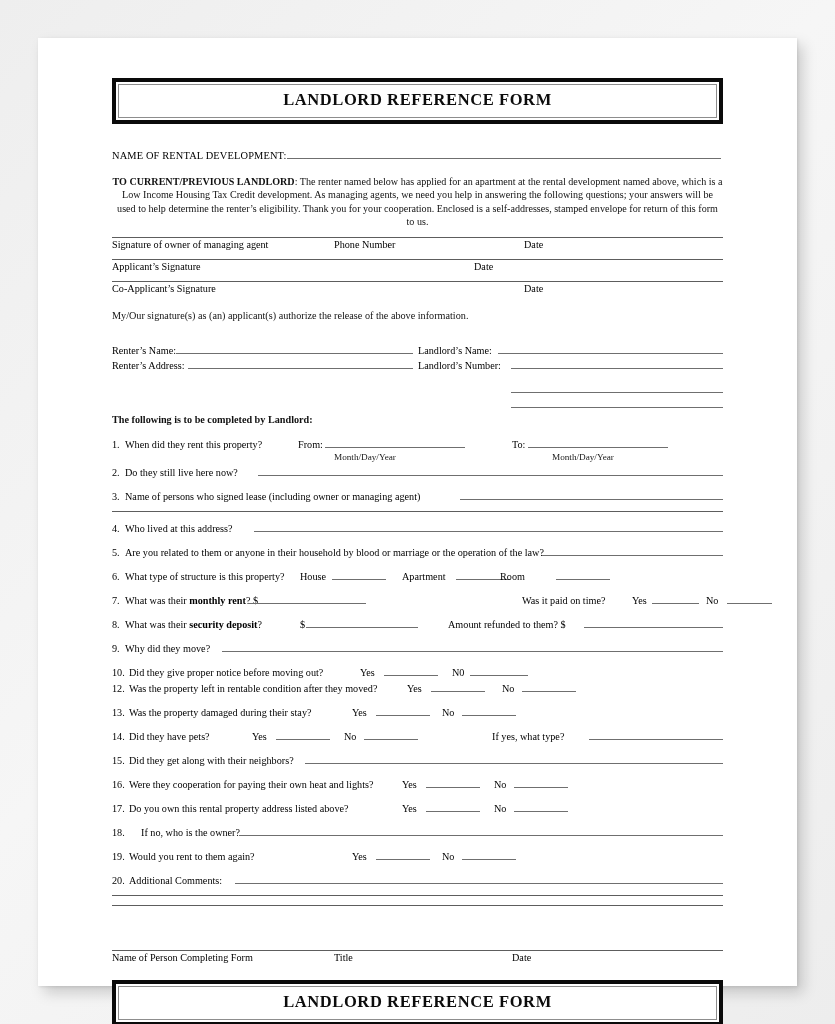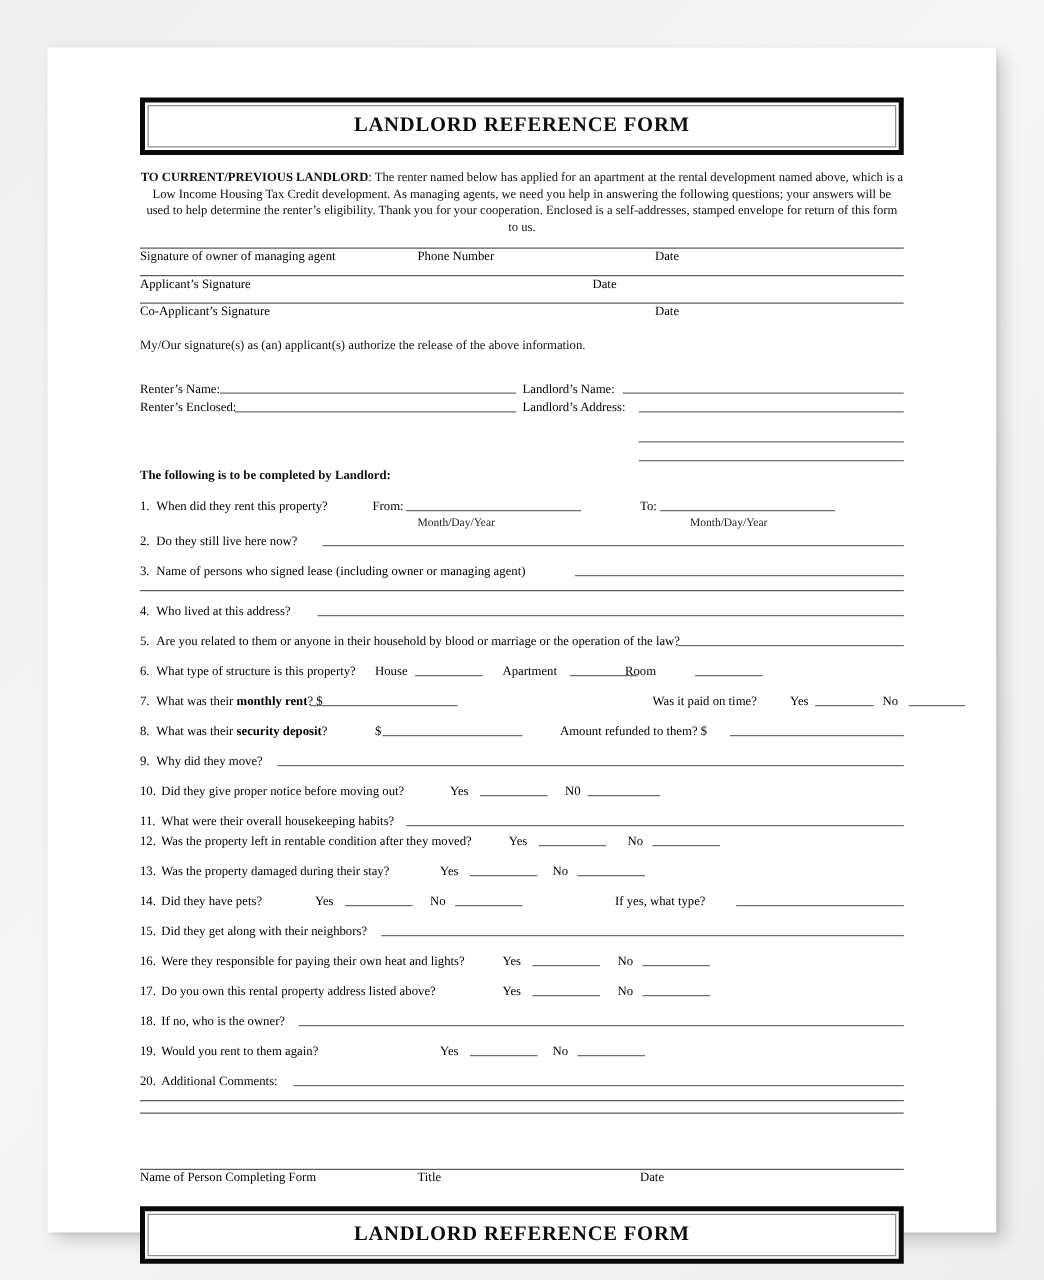--- a/index.html
+++ b/index.html
@@ -121,20 +121,23 @@
 
 <div class="sheet">
   <div class="content">
 
     <div class="title-box">
       <div class="title-box-inner">
         <span class="title-text">LANDLORD REFERENCE FORM</span>
       </div>
     </div>
 
+    <div style="margin-top:21px;">
+      <span class="small-caps-label">NAME OF RENTAL DEVELOPMENT:</span><span class="rule" style="width:434px;"></span>
+    </div>
 
     <div class="para" style="margin-top:12px;">
       <b>TO CURRENT/PREVIOUS LANDLORD</b><span>:  The renter named below has applied for an apartment at the rental development named above, which is a Low Income Housing Tax Credit development.  As managing agents, we need you help in answering the following questions; your answers will be used to help determine the renter’s eligibility.  Thank you for your cooperation.  Enclosed is a self-addresses, stamped envelope for return of this form to us.</span>
     </div>
 
     <div class="sig-block">
 
       <div class="sig-line"></div>
       <div class="sig-labels">
         <span style="left:0px;">Signature of owner of managing agent</span>
@@ -158,23 +161,23 @@
     <div class="row" style="margin-top:13px;">My/Our signature(s) as (an) applicant(s) authorize the release of the above information.</div>
 
     <div style="margin-top:23px;">
       <div class="na-line">
         <span class="na-left">Renter’s Name:</span>
         <span class="rule" style="position:absolute;left:64px;width:237px;"></span>
         <span class="na-right">Landlord’s Name:</span>
         <span class="rule" style="position:absolute;left:386px;width:225px;"></span>
       </div>
       <div class="na-line">
-        <span class="na-left">Renter’s Enclosed:</span>
+        <span class="na-left">Renter’s Address:</span>
         <span class="rule" style="position:absolute;left:76px;width:225px;"></span>
-        <span class="na-right">Landlord’s Address:</span>
+        <span class="na-right">Landlord’s Number:</span>
         <span class="rule" style="position:absolute;left:399px;width:212px;"></span>
       </div>
       <div style="position:relative;height:17px;">
         <span class="rule" style="position:absolute;left:399px;width:212px;top:4px;"></span>
       </div>
       <div style="position:relative;height:16px;">
         <span class="rule" style="position:absolute;left:399px;width:212px;top:2px;"></span>
       </div>
     </div>
 
@@ -263,25 +266,20 @@
 
     <div class="qline" style="margin-top:9px;height:15px;">
       <span class="abs" style="left:0;">10.</span>
       <span class="abs" style="left:17px;">Did they give proper notice before moving out?</span>
       <span class="abs" style="left:248px;">Yes</span>
       <span class="rule" style="position:absolute;left:272px;width:54px;top:0;"></span>
       <span class="abs" style="left:340px;">N0</span>
       <span class="rule" style="position:absolute;left:358px;width:58px;top:0;"></span>
     </div>
 
-    <div class="qline" style="margin-top:9px;height:15px;">
-      <span class="abs" style="left:0;">11.</span>
-      <span class="abs" style="left:17px;">What were their overall housekeeping habits?</span>
-      <span class="rule" style="position:absolute;left:213px;width:398px;top:0;"></span>
-    </div>
 
     <div class="qline" style="margin-top:1px;height:15px;">
       <span class="abs" style="left:0;">12.</span>
       <span class="abs" style="left:17px;">Was the property left in rentable condition after they moved?</span>
       <span class="abs" style="left:295px;">Yes</span>
       <span class="rule" style="position:absolute;left:319px;width:54px;top:0;"></span>
       <span class="abs" style="left:390px;">No</span>
       <span class="rule" style="position:absolute;left:410px;width:54px;top:0;"></span>
     </div>
 
@@ -306,39 +304,39 @@
     </div>
 
     <div class="qline" style="margin-top:9px;height:15px;">
       <span class="abs" style="left:0;">15.</span>
       <span class="abs" style="left:17px;">Did they get along with their neighbors?</span>
       <span class="rule" style="position:absolute;left:193px;width:418px;top:0;"></span>
     </div>
 
     <div class="qline" style="margin-top:9px;height:15px;">
       <span class="abs" style="left:0;">16.</span>
-      <span class="abs" style="left:17px;">Were they responsible for paying their own heat and lights?</span>
+      <span class="abs" style="left:17px;">Were they cooperation for paying their own heat and lights?</span>
       <span class="abs" style="left:290px;">Yes</span>
       <span class="rule" style="position:absolute;left:314px;width:54px;top:0;"></span>
       <span class="abs" style="left:382px;">No</span>
       <span class="rule" style="position:absolute;left:402px;width:54px;top:0;"></span>
     </div>
 
     <div class="qline" style="margin-top:9px;height:15px;">
       <span class="abs" style="left:0;">17.</span>
       <span class="abs" style="left:17px;">Do you own this rental property address listed above?</span>
       <span class="abs" style="left:290px;">Yes</span>
       <span class="rule" style="position:absolute;left:314px;width:54px;top:0;"></span>
       <span class="abs" style="left:382px;">No</span>
       <span class="rule" style="position:absolute;left:402px;width:54px;top:0;"></span>
     </div>
 
     <div class="qline" style="margin-top:9px;height:15px;">
       <span class="abs" style="left:0;">18.</span>
-      <span class="abs" style="left:17px;">If no, who is the owner?</span>
+      <span class="abs" style="left:29px;">If no, who is the owner?</span>
       <span class="rule" style="position:absolute;left:127px;width:484px;top:0;"></span>
     </div>
 
     <div class="qline" style="margin-top:9px;height:15px;">
       <span class="abs" style="left:0;">19.</span>
       <span class="abs" style="left:17px;">Would you rent to them again?</span>
       <span class="abs" style="left:240px;">Yes</span>
       <span class="rule" style="position:absolute;left:264px;width:54px;top:0;"></span>
       <span class="abs" style="left:330px;">No</span>
       <span class="rule" style="position:absolute;left:350px;width:54px;top:0;"></span>

